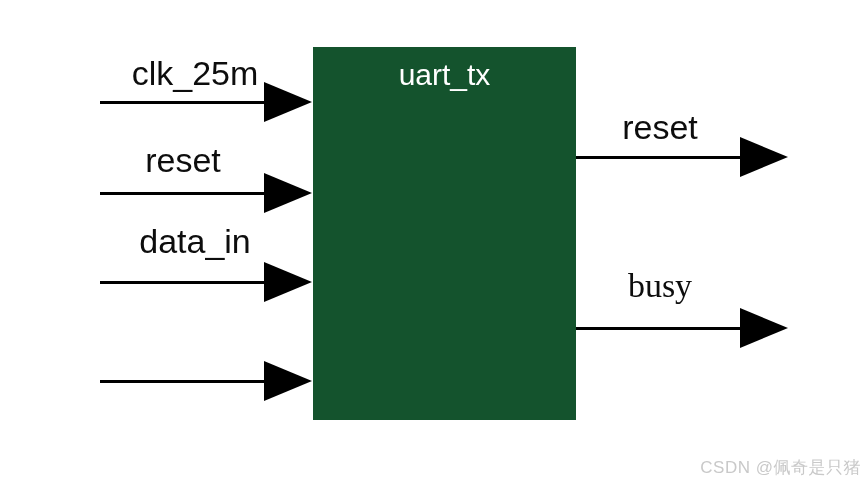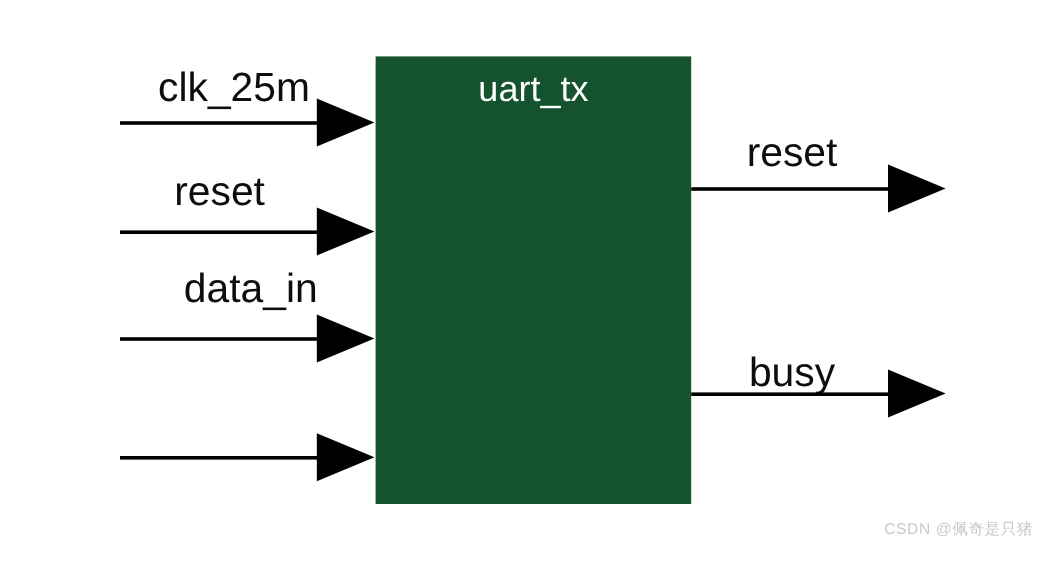--- a/index.html
+++ b/index.html
@@ -62,29 +62,29 @@
   .in-arrow-0 { left: 100px; top: 82px; }
   .in-arrow-1 { left: 100px; top: 173px; }
   .in-arrow-2 { left: 100px; top: 262px; }
   .in-arrow-3 { left: 100px; top: 361px; }
   
   .out-arrow-0 { left: 576px; top: 137px; }
   .out-arrow-1 { left: 576px; top: 308px; }
   
   .in-label-0 { left: 89px;  top: 56px;  width: 212px; }
   .in-label-1 { left: 77px;  top: 143px; width: 212px; }
-  .in-label-2 { left: 103px;  top: 224px; width: 212px; }
+  .in-label-2 { left: 89px;  top: 224px; width: 212px; }
   .in-label-3 { left: 73px;  top: 322px; width: 212px; }
   .out-label-0 { left: 555px; top: 110px; width: 210px; }
-  .out-label-1 { left: 555px; top: 294px; width: 210px; }
+  .out-label-1 { left: 555px; top: 269px; width: 210px; font-family: Liberation Serif, serif; }
   .watermark {
     position: absolute;
     right: 6px;
-    top: 431px;
-    font-size: 13px;
+    top: 458px;
+    font-size: 17px;
     line-height: 20px;
     color: #c9c9c9;
     letter-spacing: 0.5px;
     white-space: nowrap;
   }
 </style>
 </head>
 <body>
 
 <div class="canvas">

